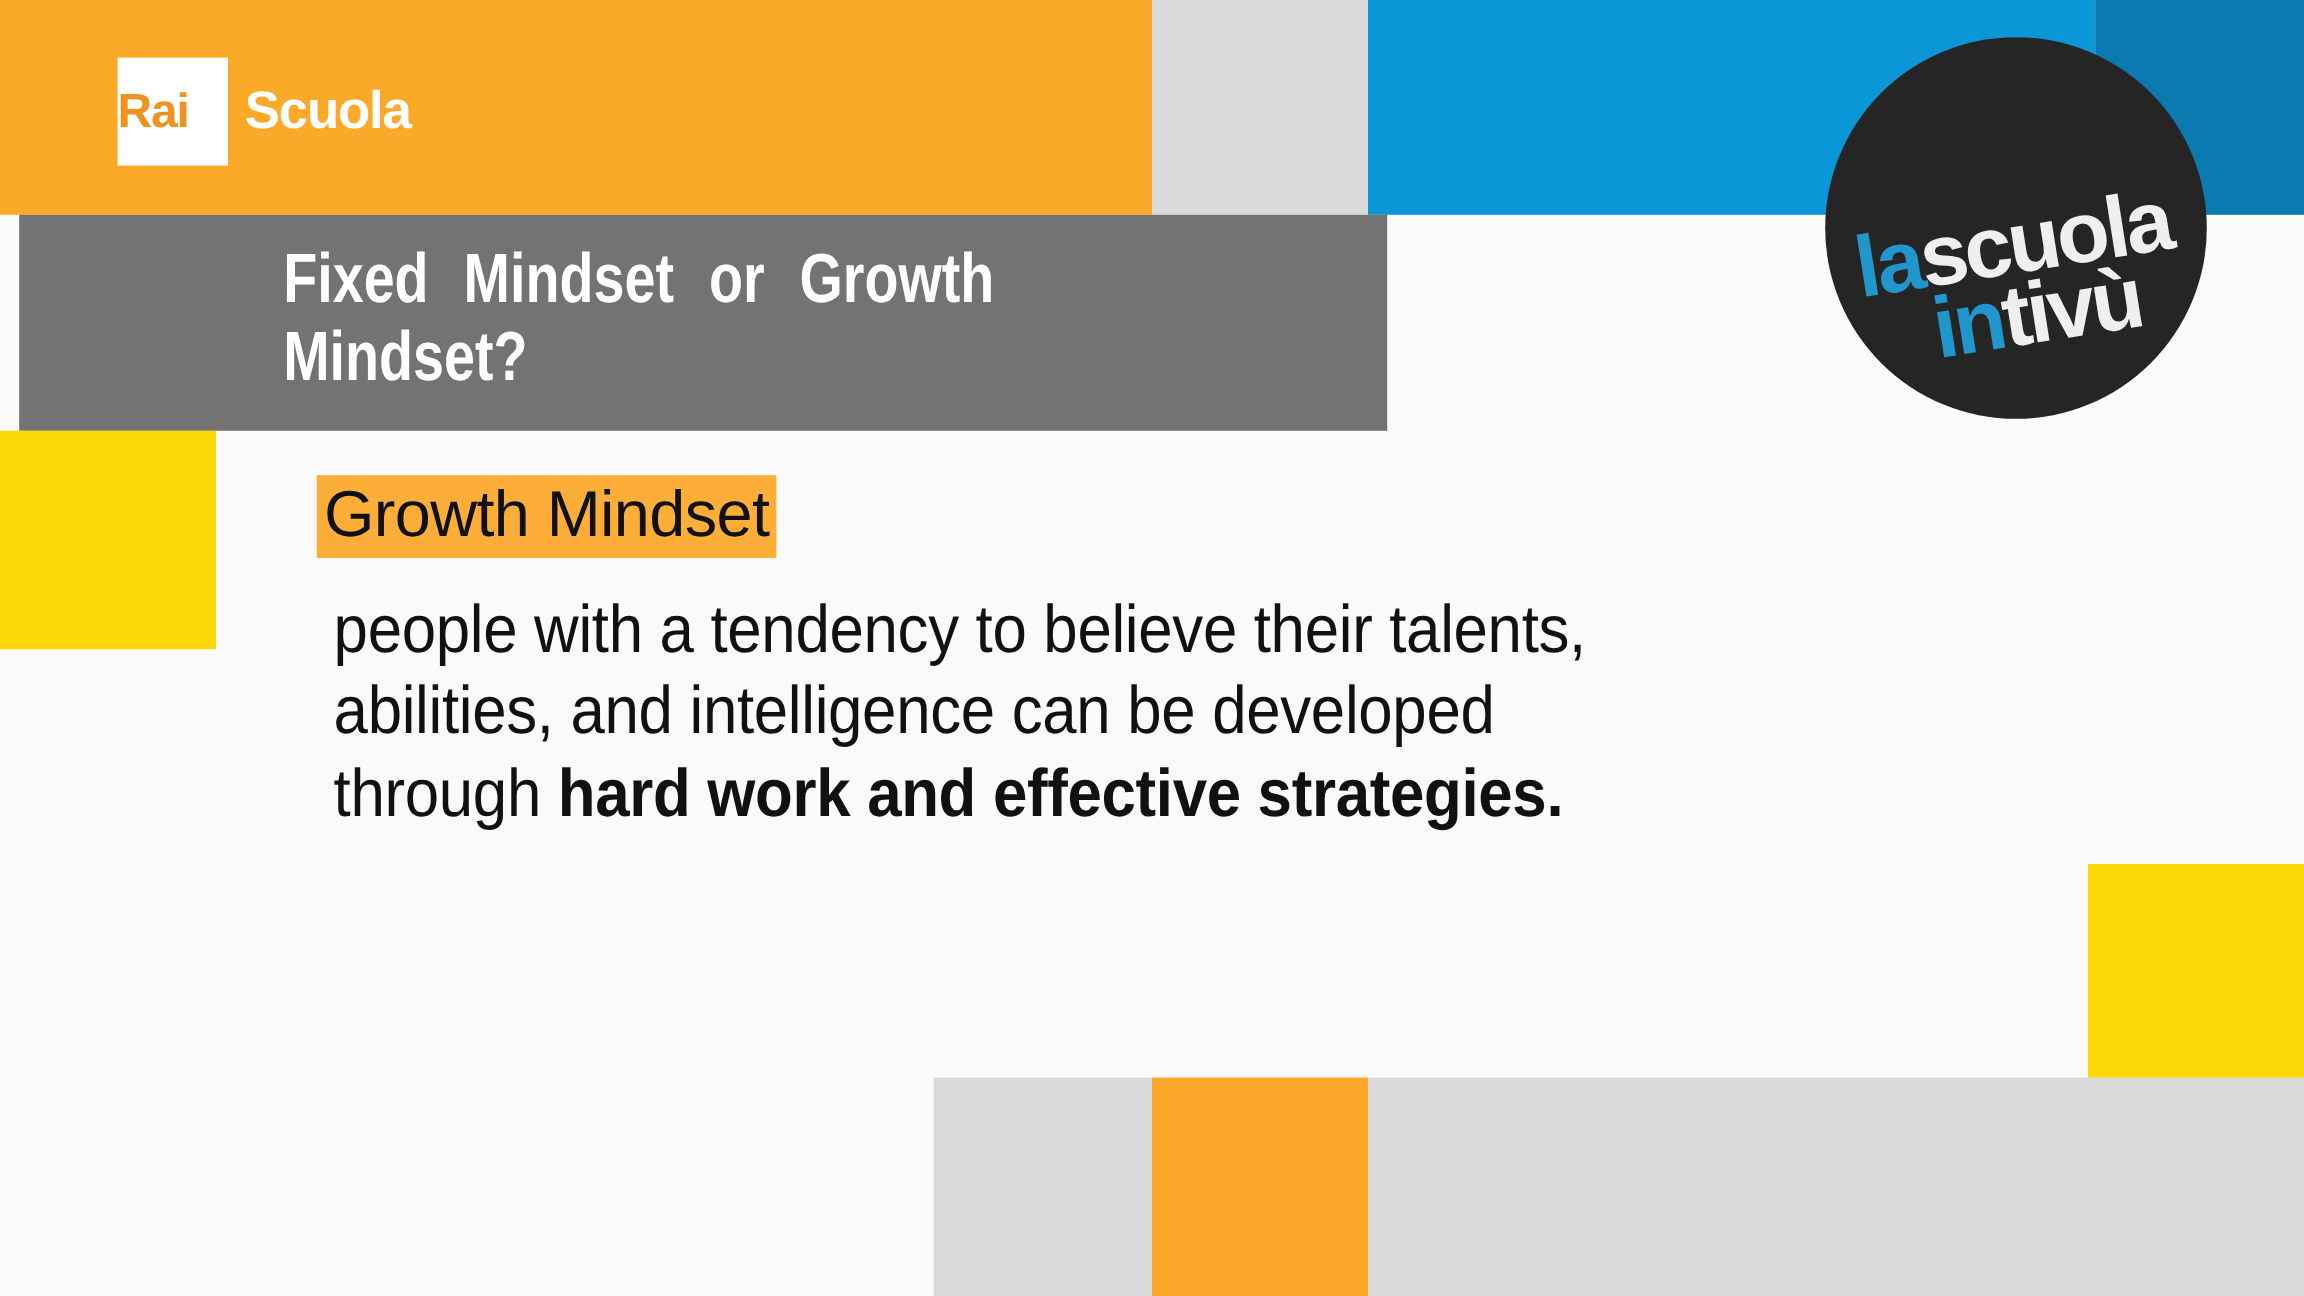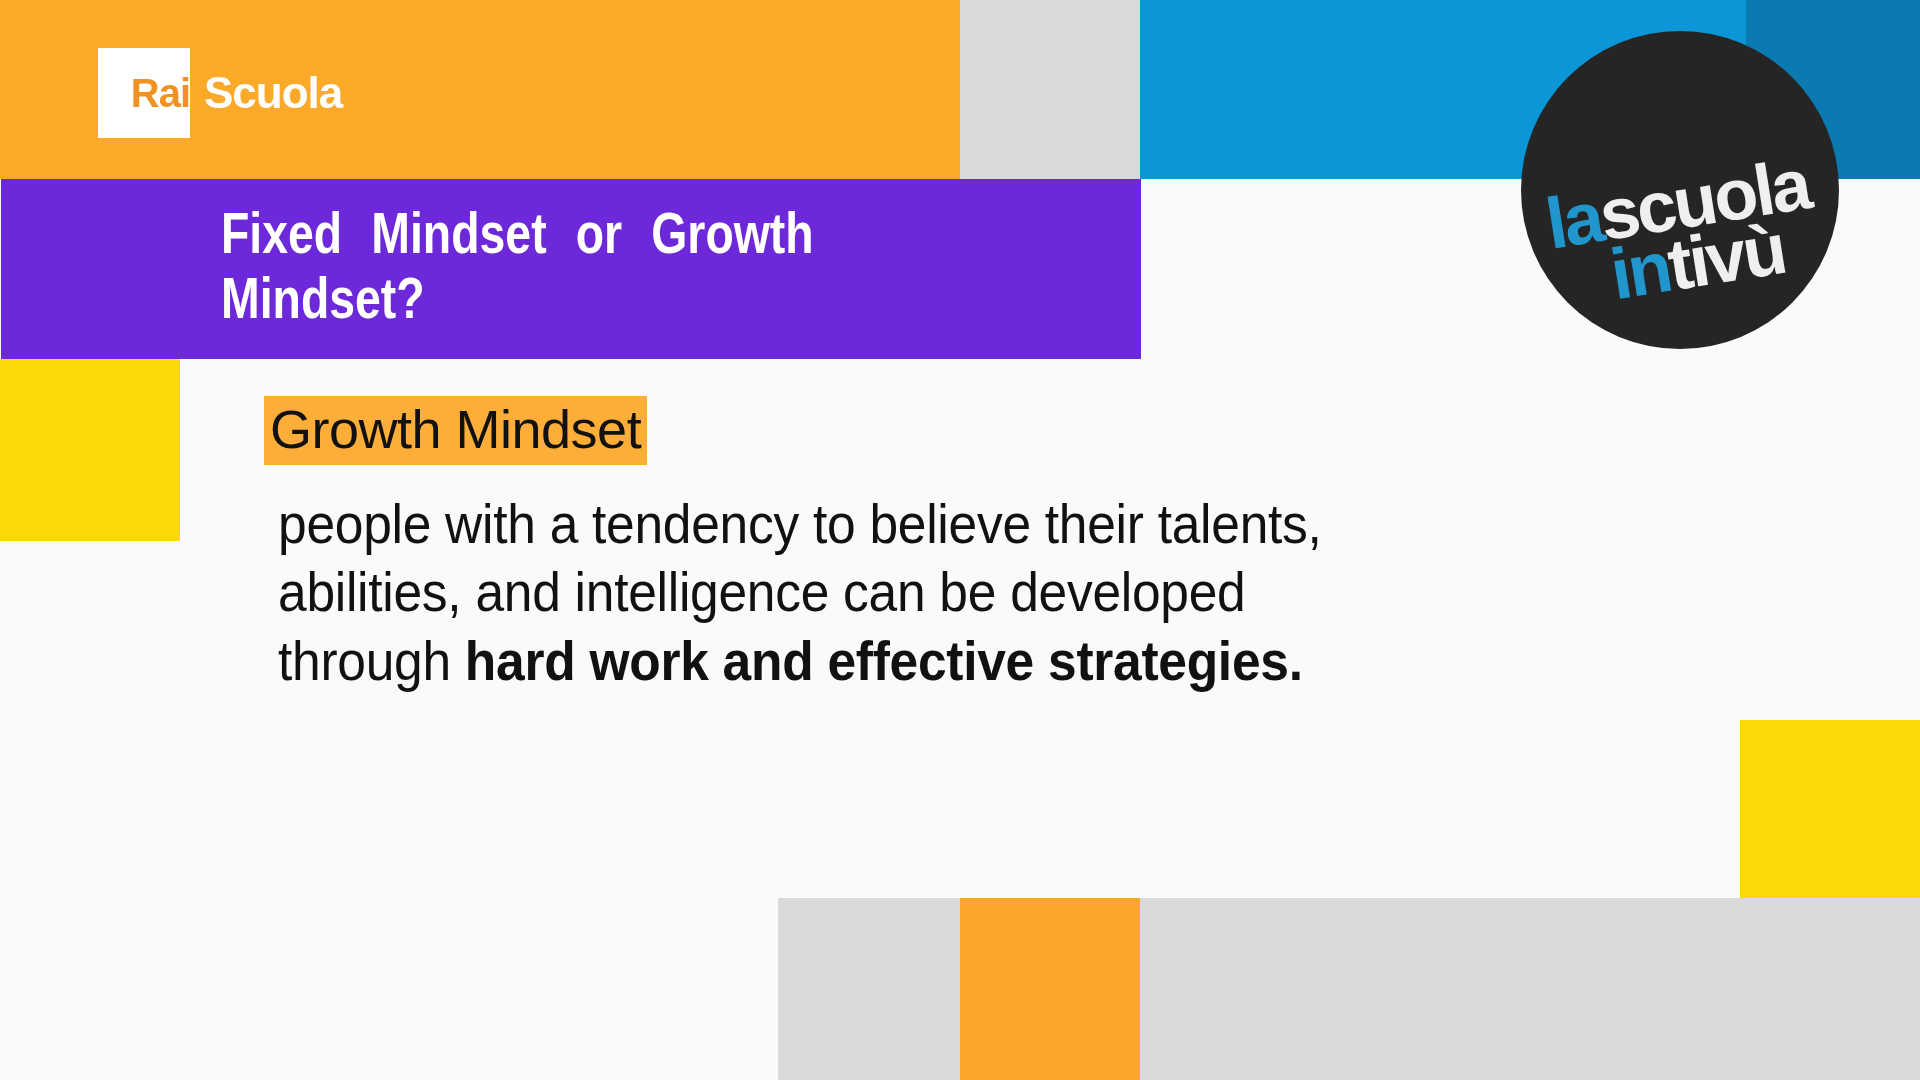--- a/index.html
+++ b/index.html
@@ -33,35 +33,35 @@
     background:#0b7ab0;
   }
 
   
   .rai-logo {
     position:absolute; left:98px; top:48px;
     display:flex; align-items:center; gap:14px;
   }
   .rai-box {
     width:92px; height:90px; background:#ffffff;
-    display:flex; align-items:center; justify-content:flex-end;
+    display:flex; align-items:center; justify-content:flex-start;
   }
   .rai-word {
     color:#f0921f; font-size:40px; font-weight:700;
     letter-spacing:-1px; line-height:1;
   }
   .scuola-word {
     color:#ffffff; font-size:44px; font-weight:700;
     letter-spacing:-1px; line-height:1;
   }
 
   
   .title-bar {
-    position:absolute; left:1px; top:179px; width:1140px; height:180px;
-    background:#6d28d9;
+    position:absolute; left:16px; top:179px; width:1140px; height:180px;
+    background:#737373;
   }
   .title-text {
     position:absolute; left:220px; top:22px; width:900px;
     color:#ffffff;
     font-size:58px;
     font-weight:700;
     line-height:1.12;
     letter-spacing:0px;
     text-align:justify;
     transform:scaleX(0.80);

